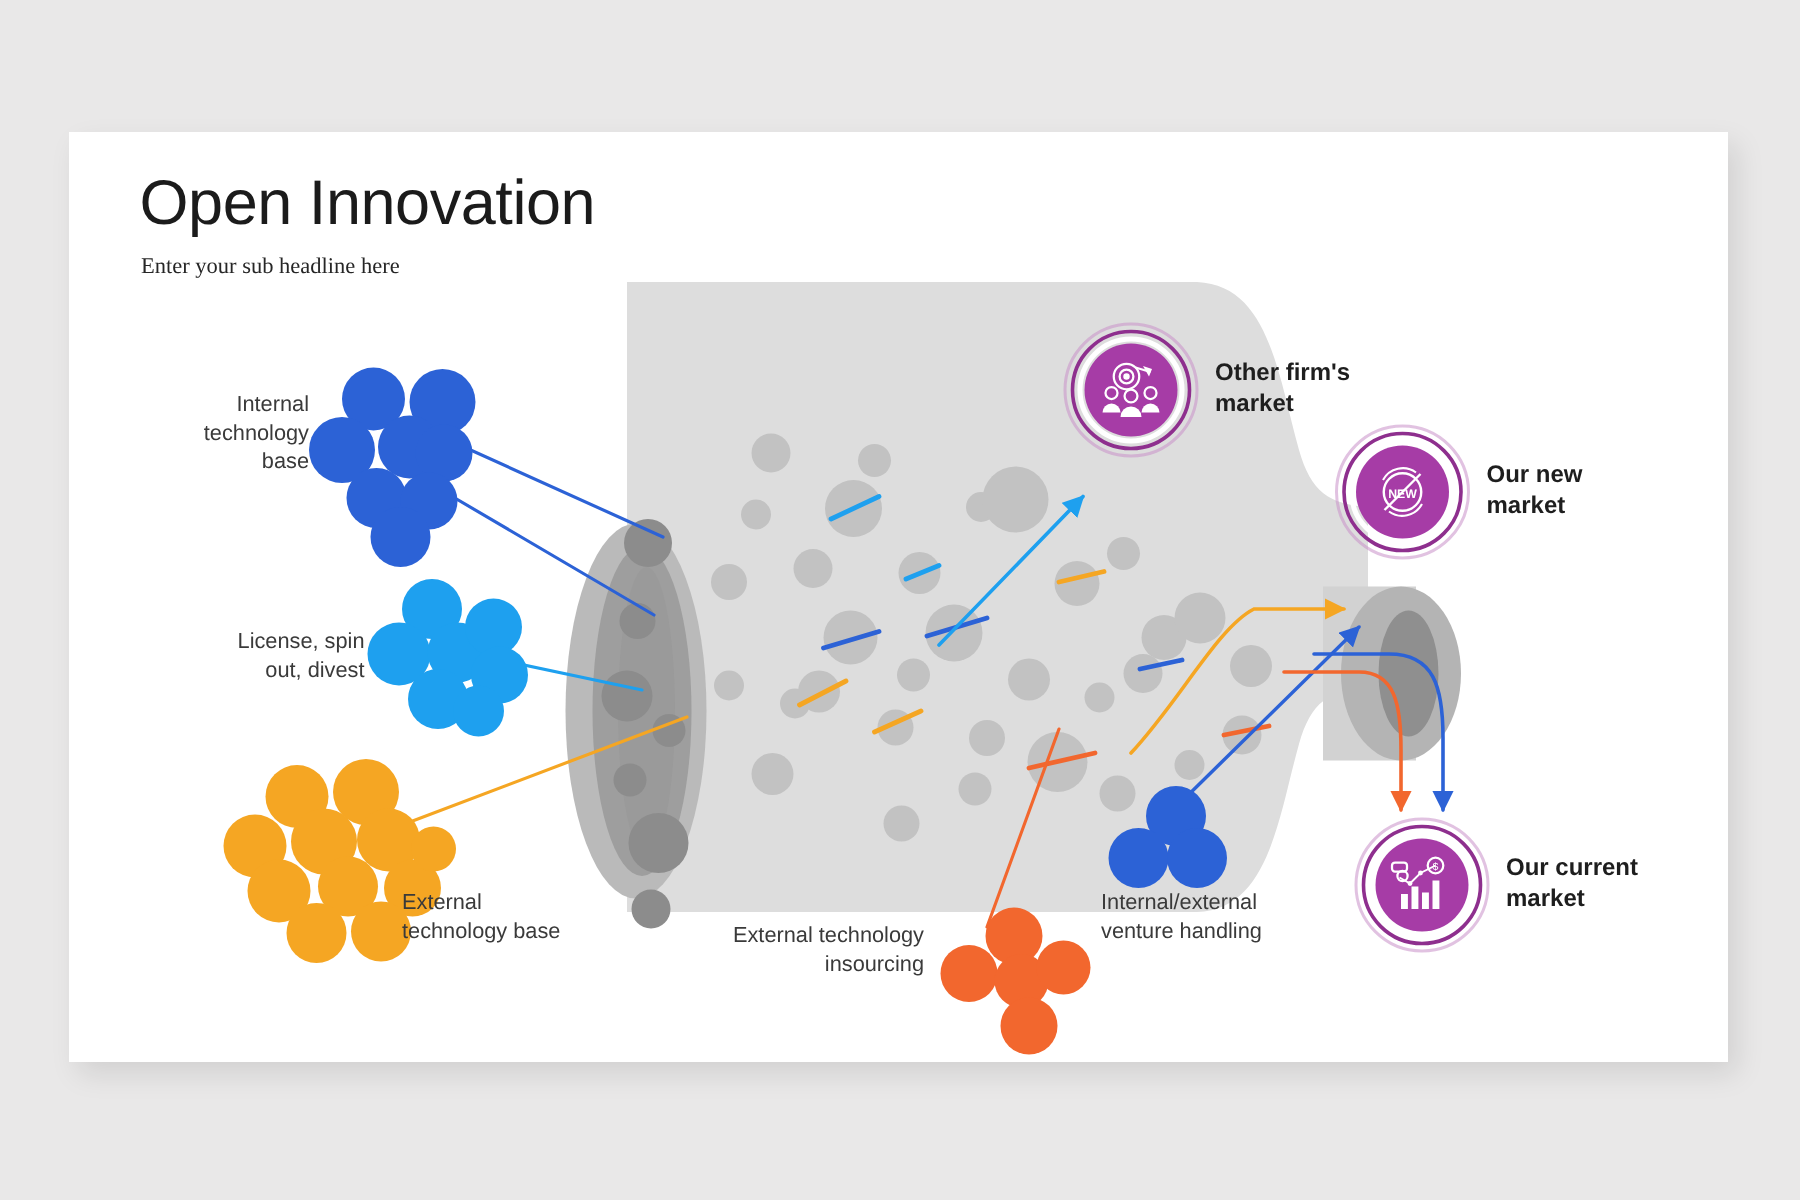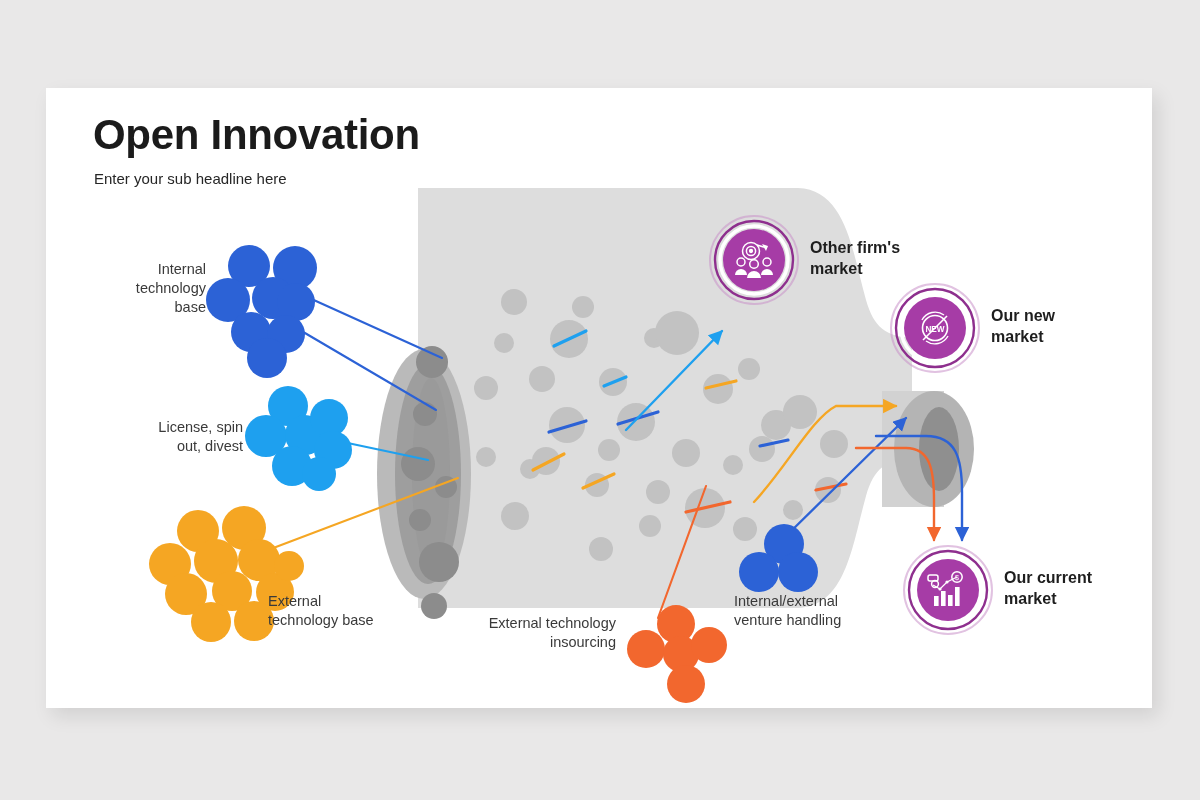--- a/index.html
+++ b/index.html
@@ -25,33 +25,34 @@
     width: 1106px;
     height: 620px;
     background: #ffffff;
     box-shadow: 6px 8px 18px rgba(0,0,0,0.10);
   }
   #slide-title {
     position: absolute;
     left: 47px;
     top: 23px;
     font-size: 42px;
-    font-weight: 700;
+    font-weight: 400;
     color: #1b1b1b;
     letter-spacing: -0.3px;
     white-space: nowrap;
   }
   #slide-subtitle {
     position: absolute;
     left: 48px;
     top: 82px;
     font-size: 15px;
     font-weight: 400;
     color: #262626;
     white-space: nowrap;
+    font-family: Liberation Serif, serif;
   }
   #diagram {
     position: absolute;
     left: 0;
     top: 0;
     width: 1106px;
     height: 620px;
   }
   .lbl {
     font-family: "Liberation Sans", sans-serif;

